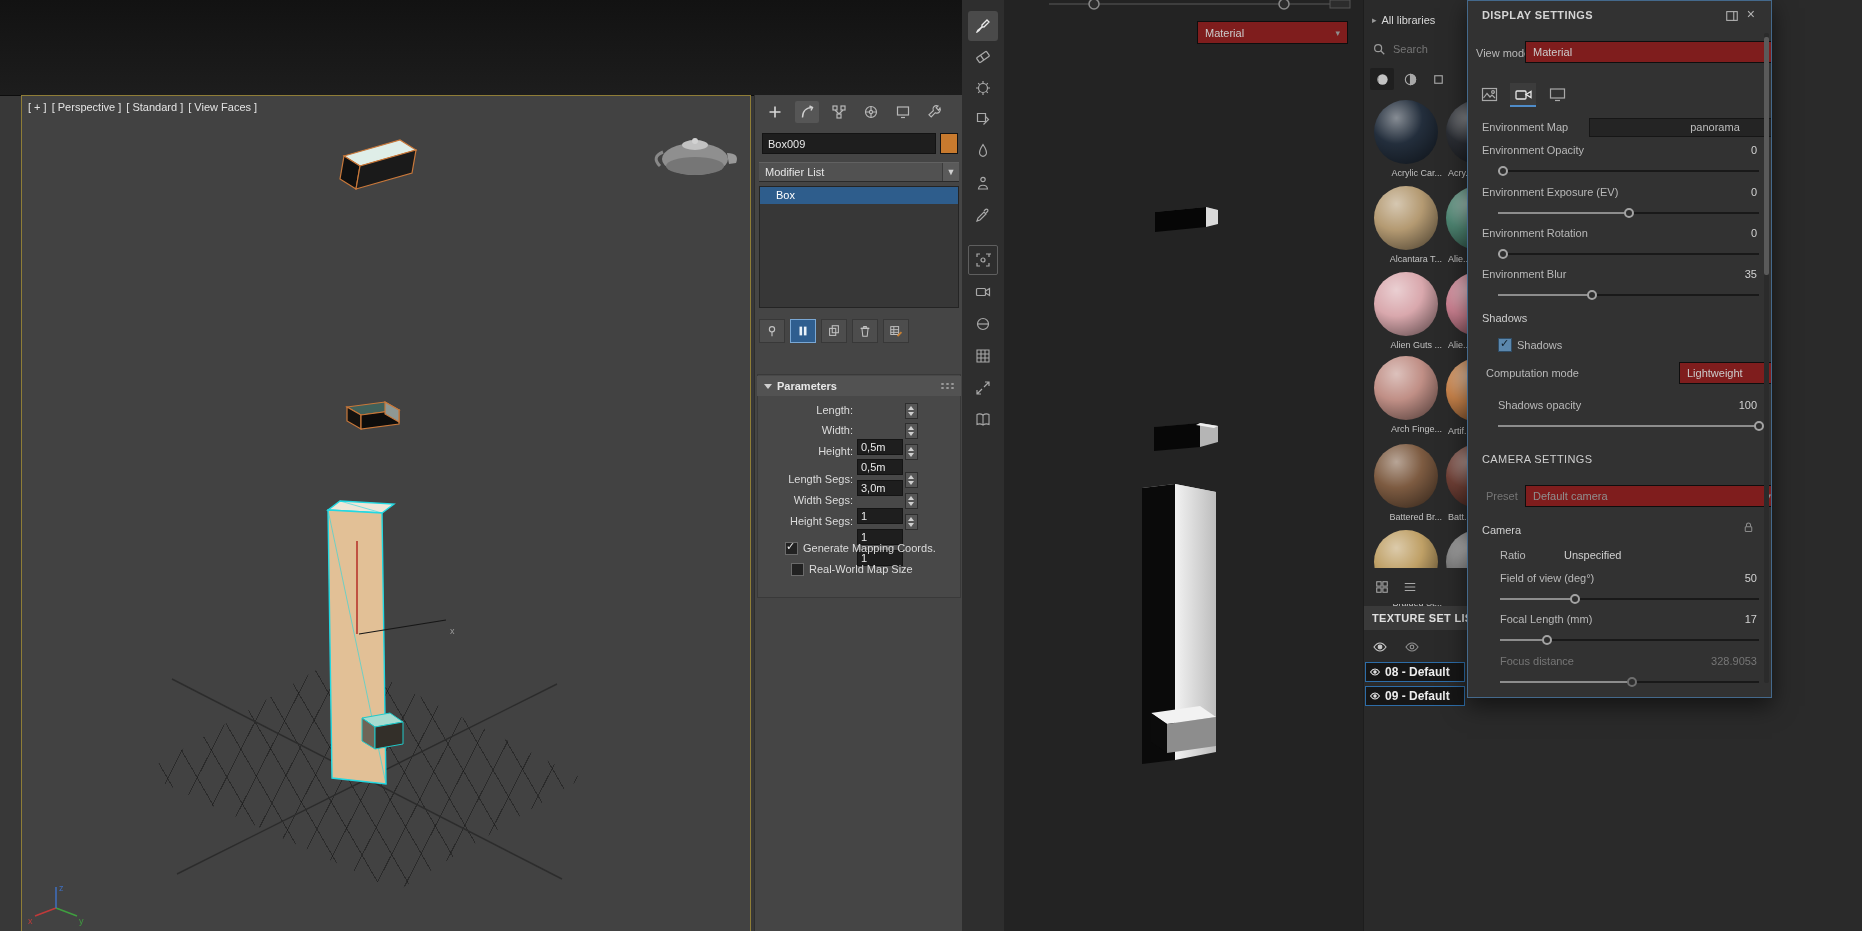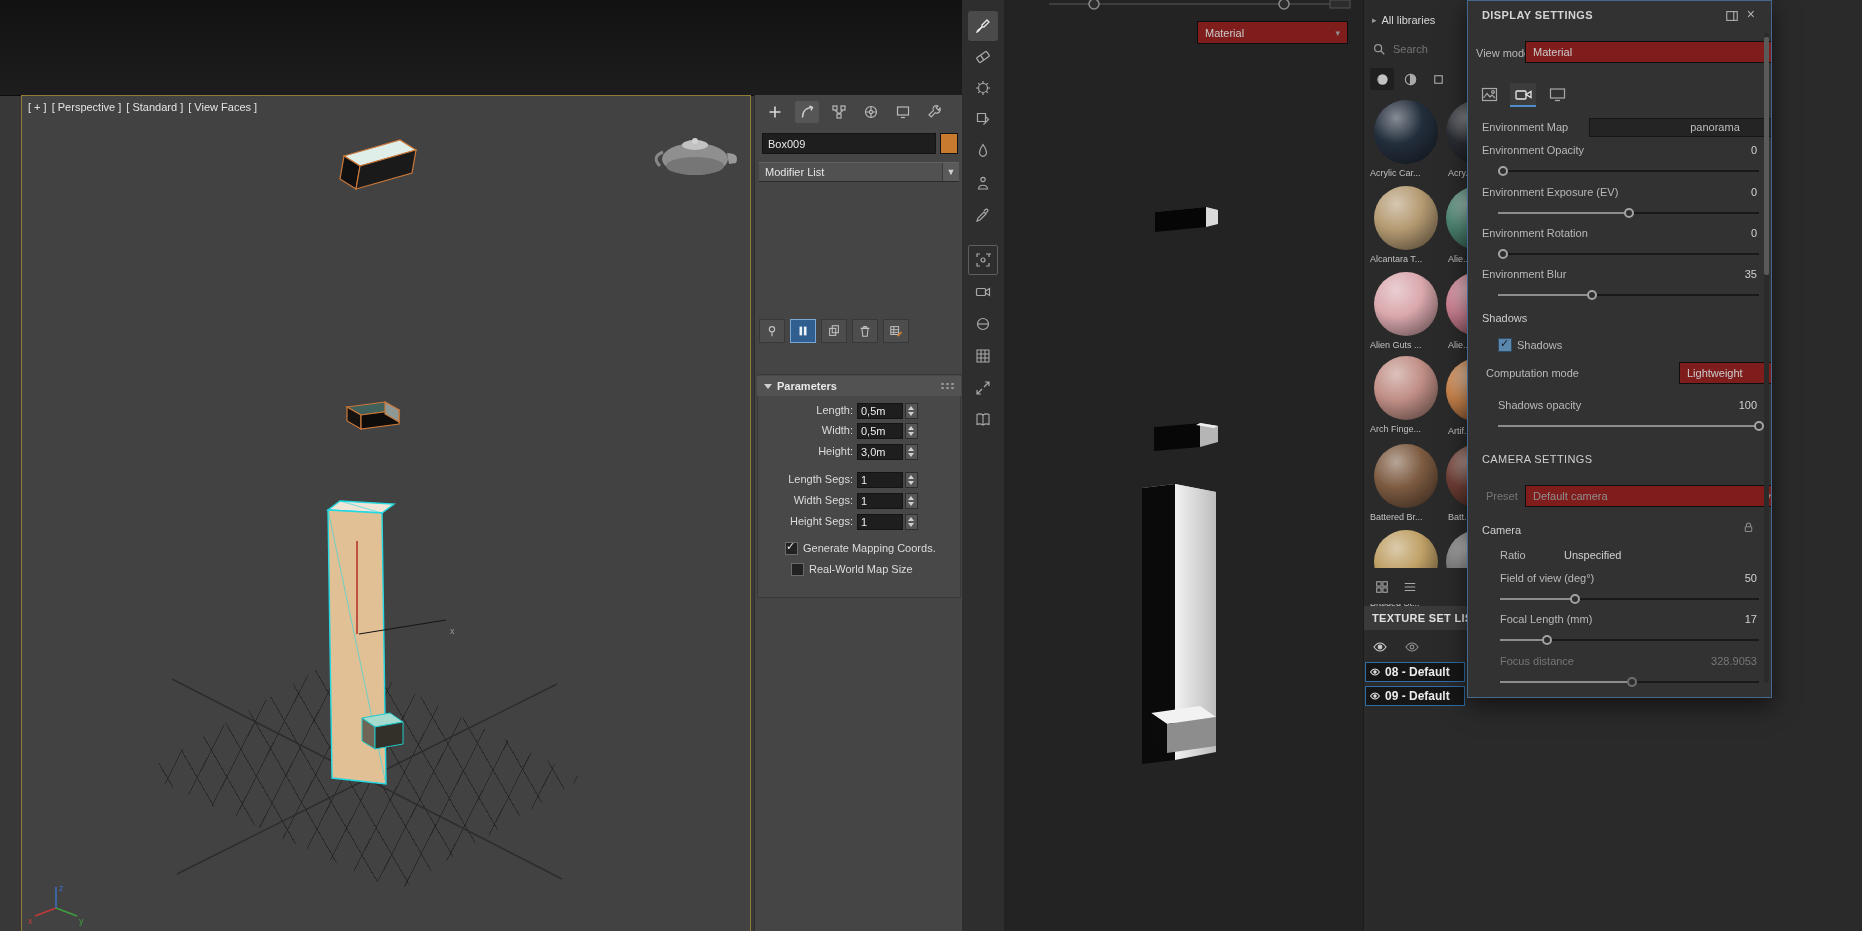--- a/index.html
+++ b/index.html
@@ -34,21 +34,21 @@
   .stack-btns{left:4px;top:224px;display:flex;gap:5px;}
   .sbtn{width:26px;height:24px;background:#4d4d4d;border:1px solid #383838;display:flex;align-items:center;justify-content:center;padding:0;}
   .sbtn.active{background:#2f5e8f;border:1px solid #79a7d4;}
   .rollout{left:2px;top:279px;width:204px;height:224px;background:#484848;border:1px solid #393939;box-sizing:border-box;}
   .roll-head{left:2px;top:281px;width:204px;height:20px;background:#525252;display:flex;align-items:center;box-sizing:border-box;}
   .roll-head .tri{width:0;height:0;border-left:4px solid transparent;border-right:4px solid transparent;border-top:5px solid #cfcfcf;margin:0 5px 0 7px;}
   .roll-head .ttl{font-size:11px;font-weight:bold;color:#e8e8e8;flex:1;}
   .grip{width:15px;height:8px;margin-right:6px;background-image:radial-gradient(circle,#9a9a9a 1px,transparent 1.4px);background-size:5px 4px;}
   .prow{left:0;width:208px;height:17px;}
   .plabel{position:absolute;left:2px;width:96px;text-align:right;font-size:11px;color:#dcdcdc;top:1px;}
-  .pfield{position:absolute;left:102px;width:46px;height:16px;background:#1e1e1e;border:1px solid #141414;box-sizing:border-box;color:#eaeaea;font-size:11px;line-height:14px;padding-left:3px;}
+  .pfield{position:absolute;left:102px;width:46px;height:16px;background:#1e1e1e;border:1px solid #141414;box-sizing:border-box;color:#eaeaea;font-size:11px;line-height:14px;padding-left:3px;margin-top:36px;}
   .spin{position:absolute;left:150px;width:13px;height:16px;background:#565656;border:1px solid #2e2e2e;box-sizing:border-box;display:flex;flex-direction:column;}
   .spin i{flex:1;position:relative;}
   .spin .up::after{content:"";position:absolute;left:2px;top:2px;border-left:3px solid transparent;border-right:3px solid transparent;border-bottom:4px solid #cfcfcf;}
   .spin .dn::after{content:"";position:absolute;left:2px;bottom:2px;border-left:3px solid transparent;border-right:3px solid transparent;border-top:4px solid #cfcfcf;}
   .cbrow{height:14px;display:flex;align-items:center;gap:5px;}
   .maxcb{width:11px;height:11px;background:#222;border:1px solid #6a6a6a;position:relative;flex:none;}
   .maxcb.on::after{content:"✓";position:absolute;left:0px;top:-3px;font-size:11px;color:#e8e8e8;}
   .cblabel{font-size:11px;color:#dcdcdc;white-space:nowrap;}
 
   
@@ -65,21 +65,21 @@
   
   #shelf{left:1363px;top:0;width:499px;height:931px;background:#2a2a2a;border-left:1px solid #1d1d1d;}
   .libhdr{left:8px;top:14px;display:flex;align-items:center;gap:5px;font-size:11px;color:#d8d8d8;}
   .searchrow{left:8px;top:42px;display:flex;align-items:center;gap:5px;}
   .searchrow input{background:transparent;border:none;outline:none;color:#9a9a9a;font-size:11px;width:64px;}
   .filters{left:6px;top:68px;display:flex;gap:4px;}
   .fbtn{width:24px;height:22px;background:none;border:none;display:flex;align-items:center;justify-content:center;padding:0;}
   .fbtn.active{background:#1f1f1f;border-radius:2px;}
   .mat{position:absolute;width:72px;}
   .thumb{width:64px;height:64px;margin:0 auto;border-radius:50%;background-image:radial-gradient(circle at 35% 28%,rgba(255,255,255,.45),rgba(255,255,255,0) 42%,rgba(0,0,0,.5) 88%);}
-  .mlabel{margin-top:4px;font-size:9px;color:#c2c2c2;text-align:left;white-space:nowrap;overflow:hidden;}
+  .mlabel{margin-top:4px;font-size:9px;color:#c2c2c2;text-align:right;white-space:nowrap;overflow:hidden;}
   .mat.c2 .mlabel{text-align:left;padding-left:6px;}
   .shelf-bottom{left:0;top:568px;width:104px;height:36px;background:#2a2a2a;}
   .tslhdr{left:0;top:606px;width:104px;height:24px;background:#3a3a3a;display:flex;align-items:center;overflow:hidden;}
   .tslhdr span{padding-left:8px;font-size:11px;font-weight:bold;color:#e0e0e0;letter-spacing:.3px;white-space:nowrap;}
   .tsl-eyes{left:4px;top:636px;display:flex;gap:8px;}
   .tset{position:absolute;left:1px;width:100px;height:20px;background:#161616;border:1px solid #2d6da8;display:flex;align-items:center;gap:4px;padding:0 3px;font-size:12px;font-weight:bold;color:#ececec;box-sizing:border-box;white-space:nowrap;overflow:hidden;}
 
   
   #ds{left:1467px;top:0;width:305px;height:698px;background:#323232;border:1px solid #44698c;box-sizing:border-box;box-shadow:0 8px 22px rgba(0,0,0,.55);overflow:hidden;z-index:5;}
   .ds-title{left:14px;top:8px;font-size:11px;font-weight:bold;color:#d4d4d4;letter-spacing:.4px;}
@@ -215,20 +215,23 @@
       </div>
 
       <div class="abs namefield">Box009</div>
       <div class="abs swatch" style="background-color: rgb(200, 122, 46);"></div>
 
       <div class="abs modcombo">
         <span class="txt">Modifier List</span>
         <span class="arr">▼</span>
       </div>
 
+      <div class="abs stack">
+        <div class="stack-row">Box</div>
+      </div>
 
       <div class="abs stack-btns">
         <button class="sbtn">
           <svg width="14" height="14" viewBox="0 0 16 16" fill="none" stroke="#c2c2c2" stroke-width="1.3">
               <circle cx="8" cy="6" r="3"></circle>
               <path d="M8 9v5"></path>
             </svg>
         </button>
         <button class="sbtn active">
           <svg width="14" height="14" viewBox="0 0 16 16">

